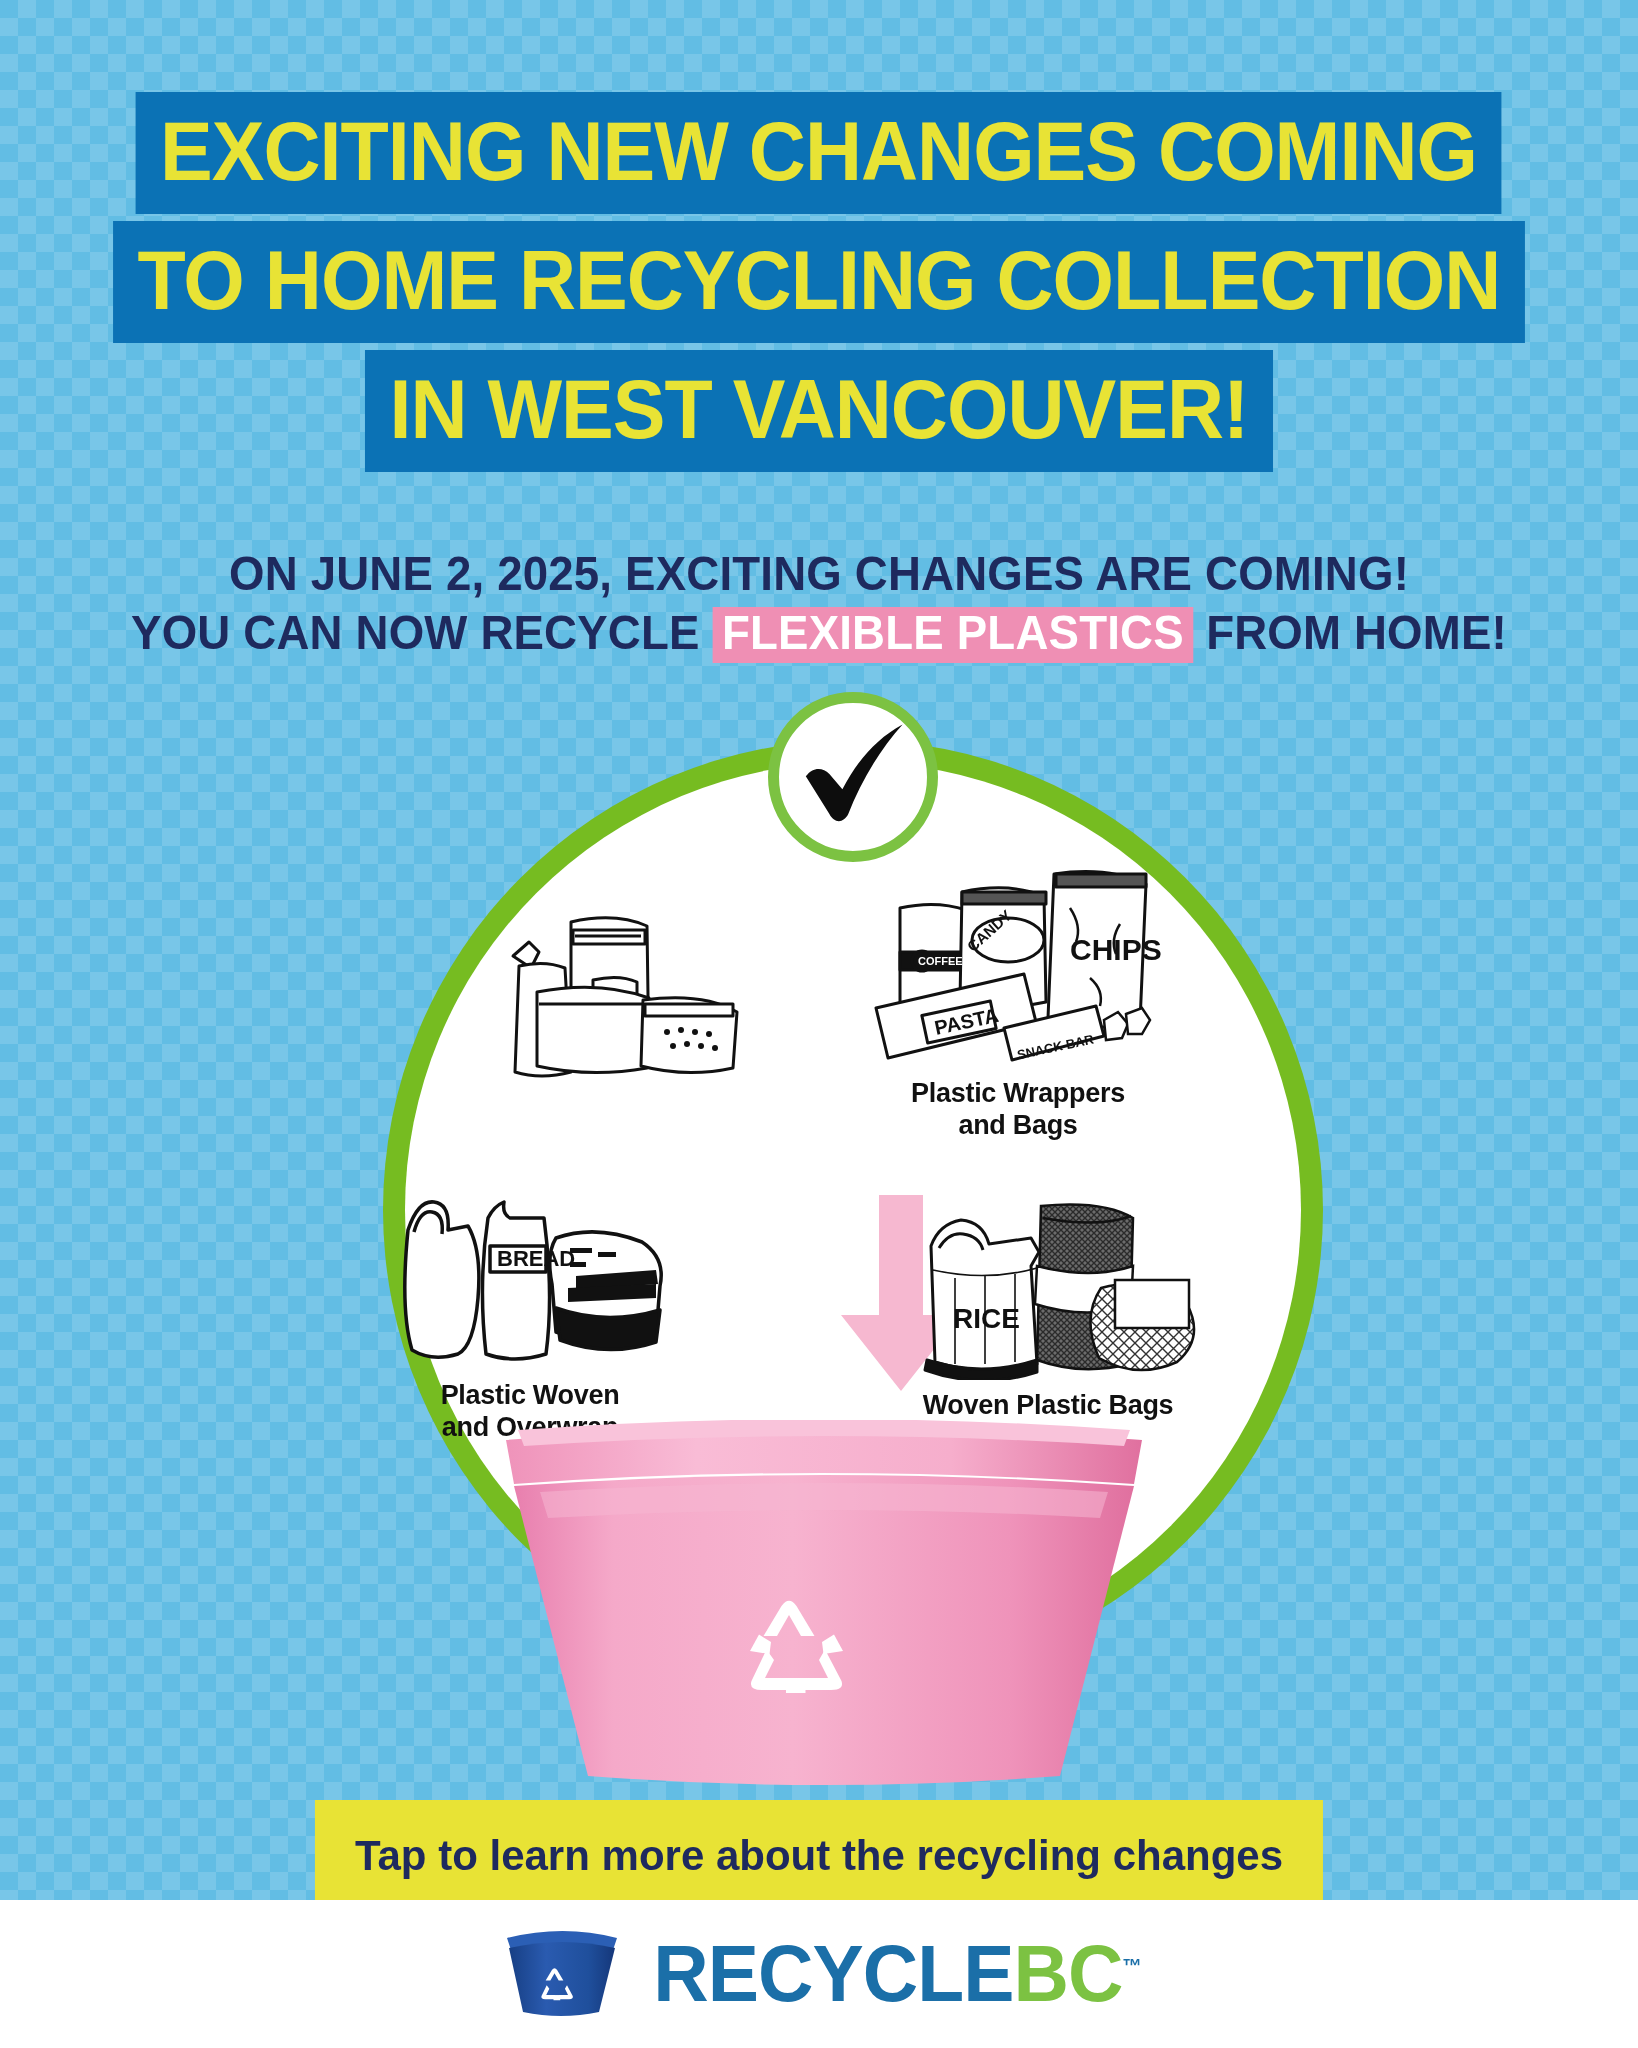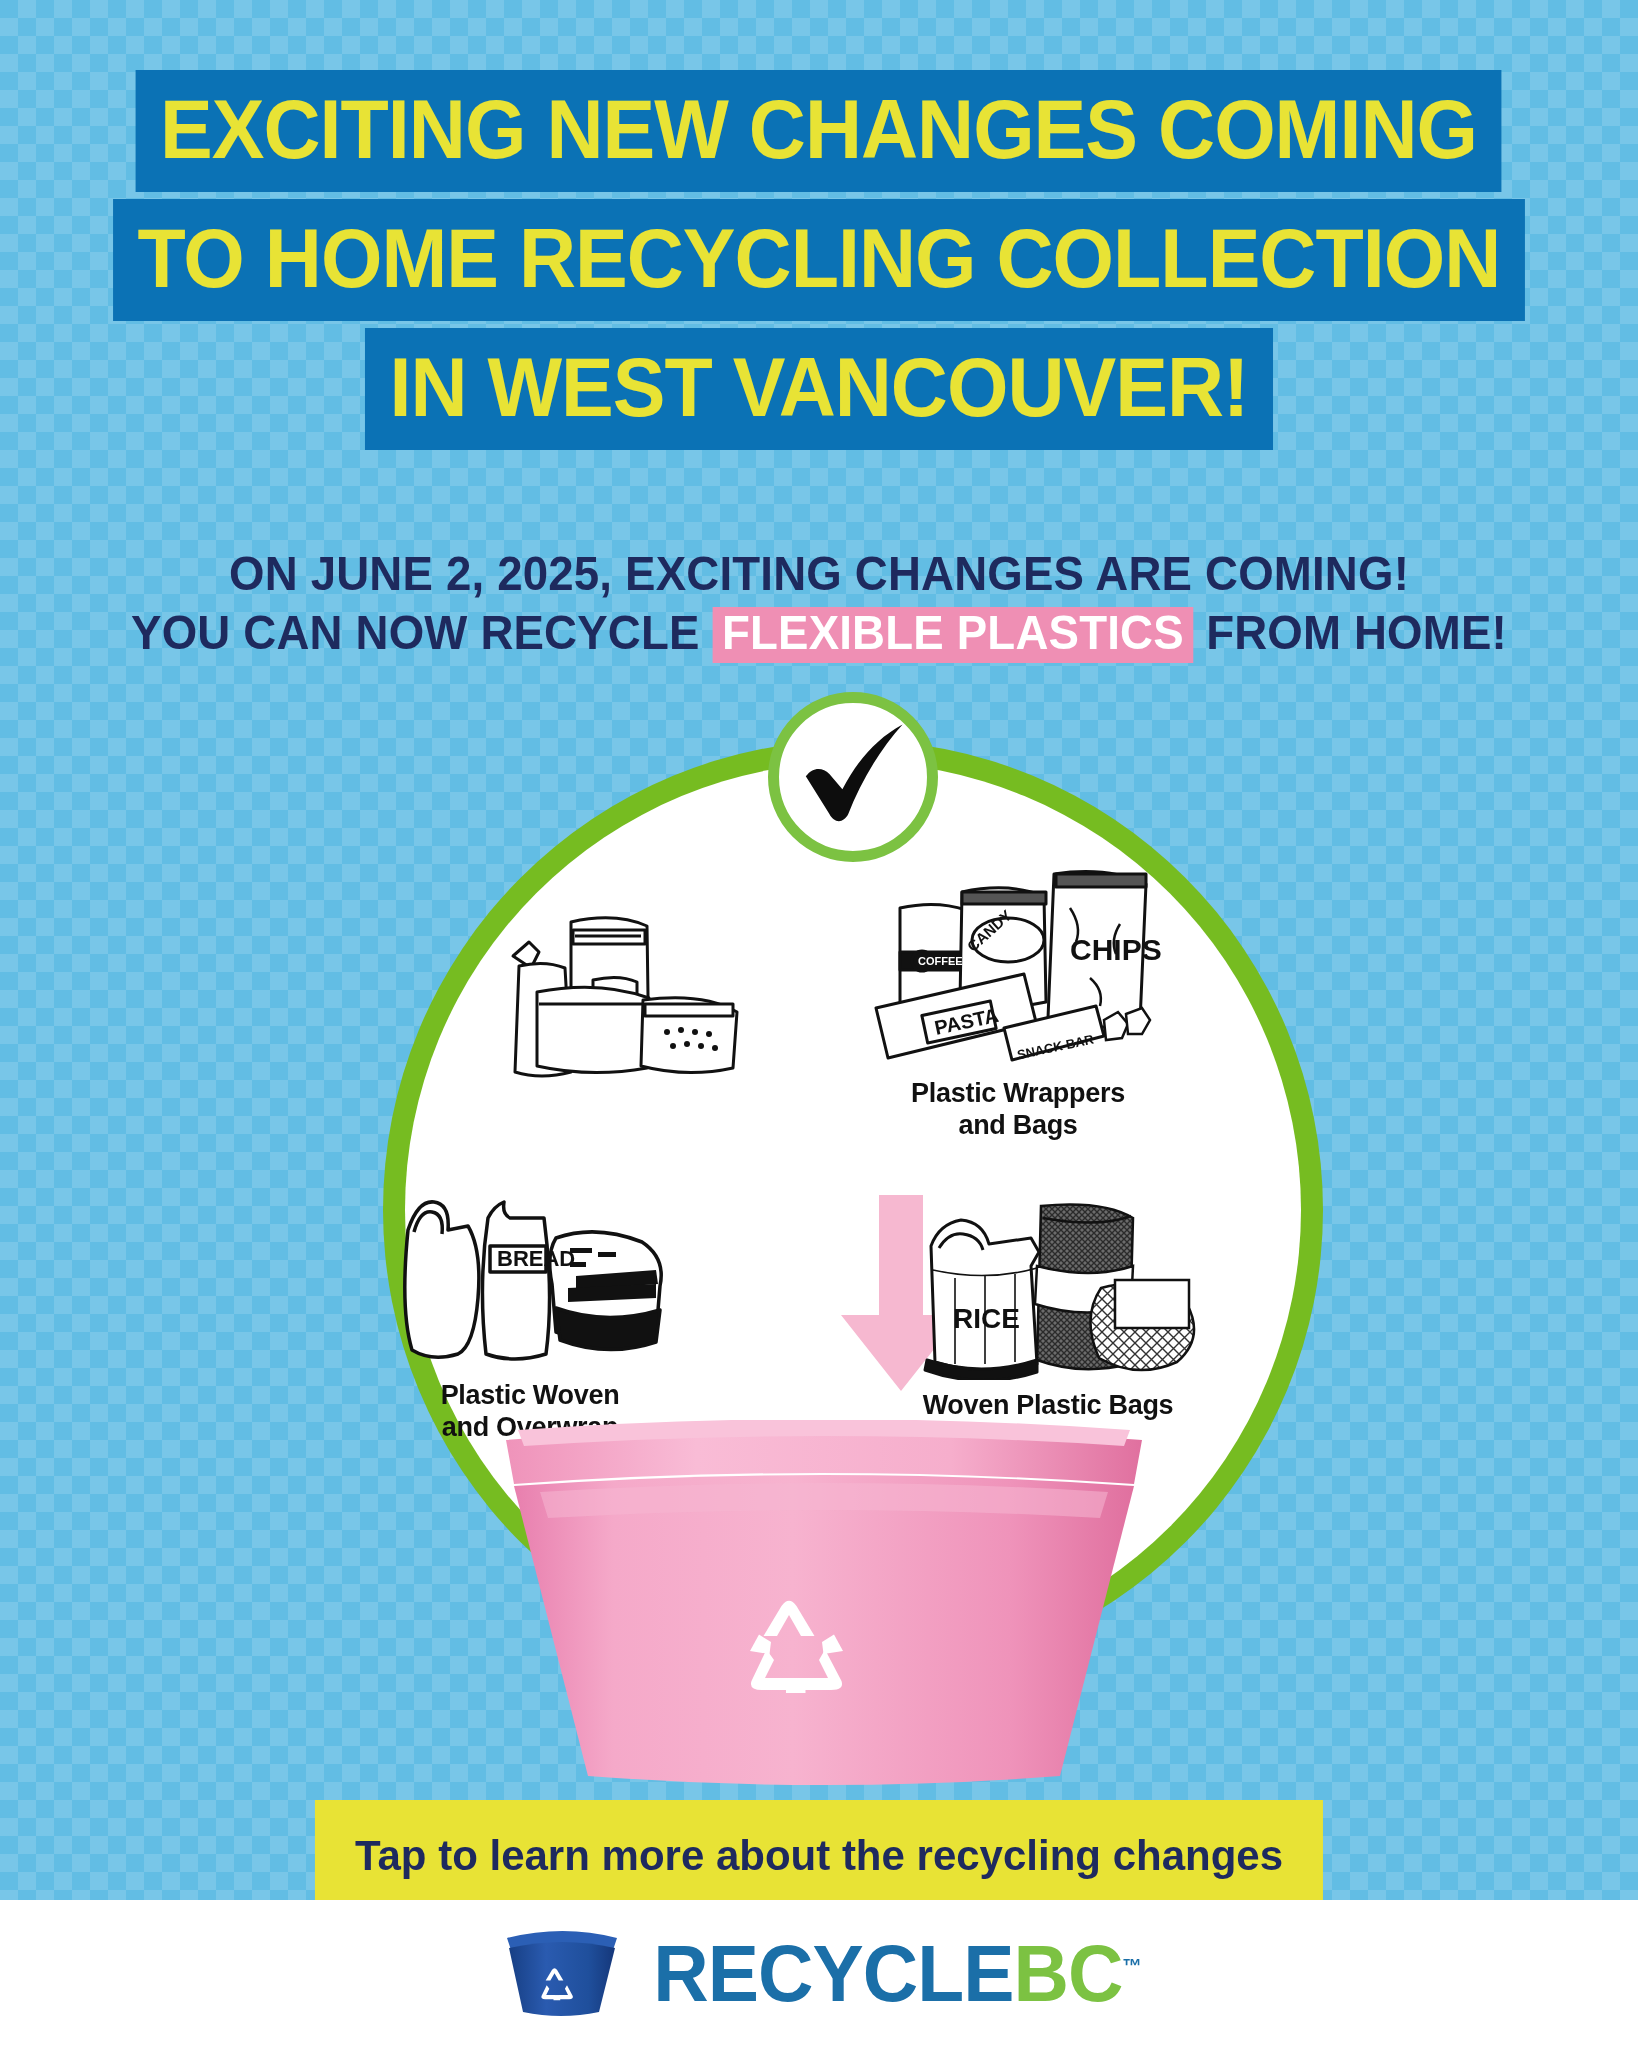--- a/index.html
+++ b/index.html
@@ -19,21 +19,21 @@
     background-image:
       linear-gradient(45deg, rgba(255,255,255,.14) 25%, transparent 25%, transparent 75%, rgba(255,255,255,.14) 75%),
       linear-gradient(45deg, rgba(255,255,255,.14) 25%, transparent 25%, transparent 75%, rgba(255,255,255,.14) 75%);
     background-size:36px 36px;
     background-position:0 0, 18px 18px;
     overflow:hidden;
   }
 
   
   #headline {
-    position:absolute; left:0; top:70px; width:1638px;
+    position:absolute; left:0; top:92px; width:1638px;
     display:flex; flex-direction:column; align-items:center; gap:7px;
   }
   .hl-bar {
     background:#0b72b5;
     color:#e8e335;
     font-family:"Liberation Sans Narrow","Liberation Sans", sans-serif;
     font-weight:bold;
     font-size:84px;
     line-height:1.0;
     letter-spacing:-1px;

